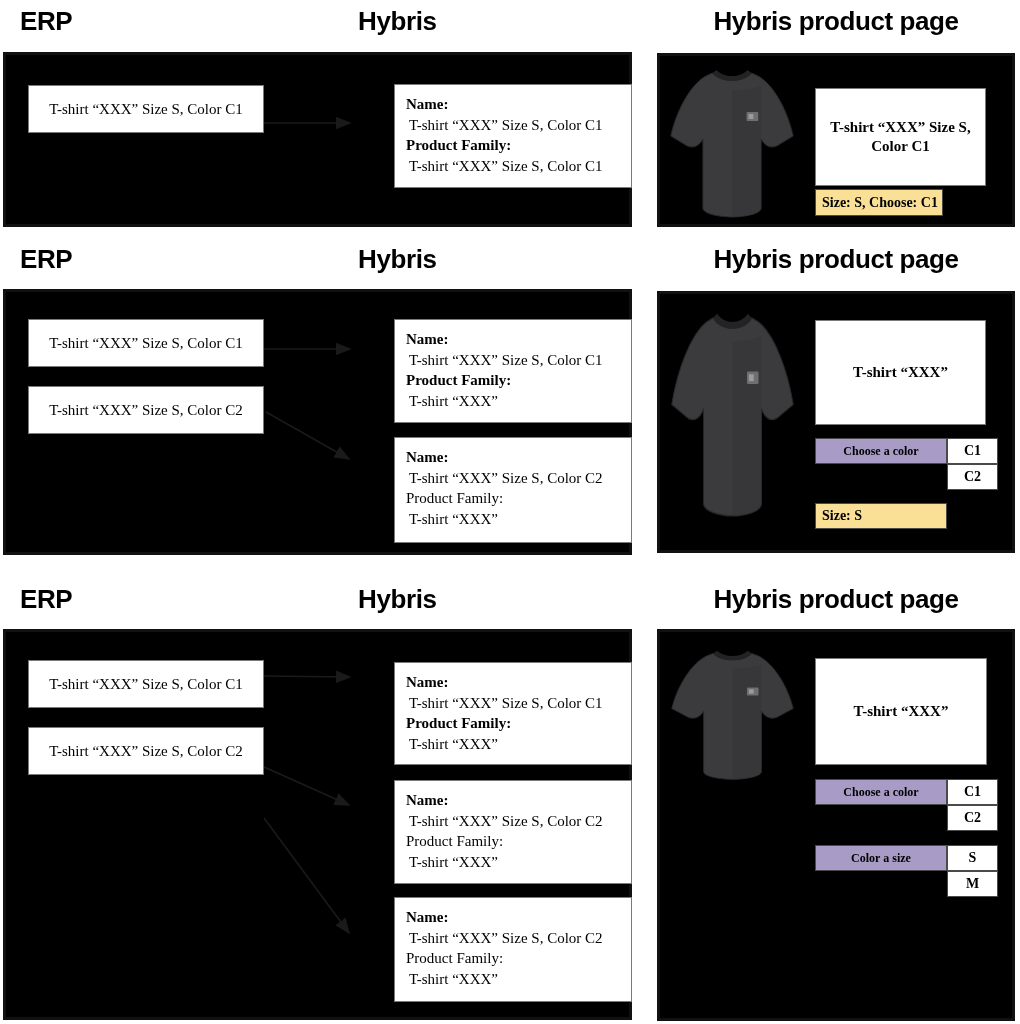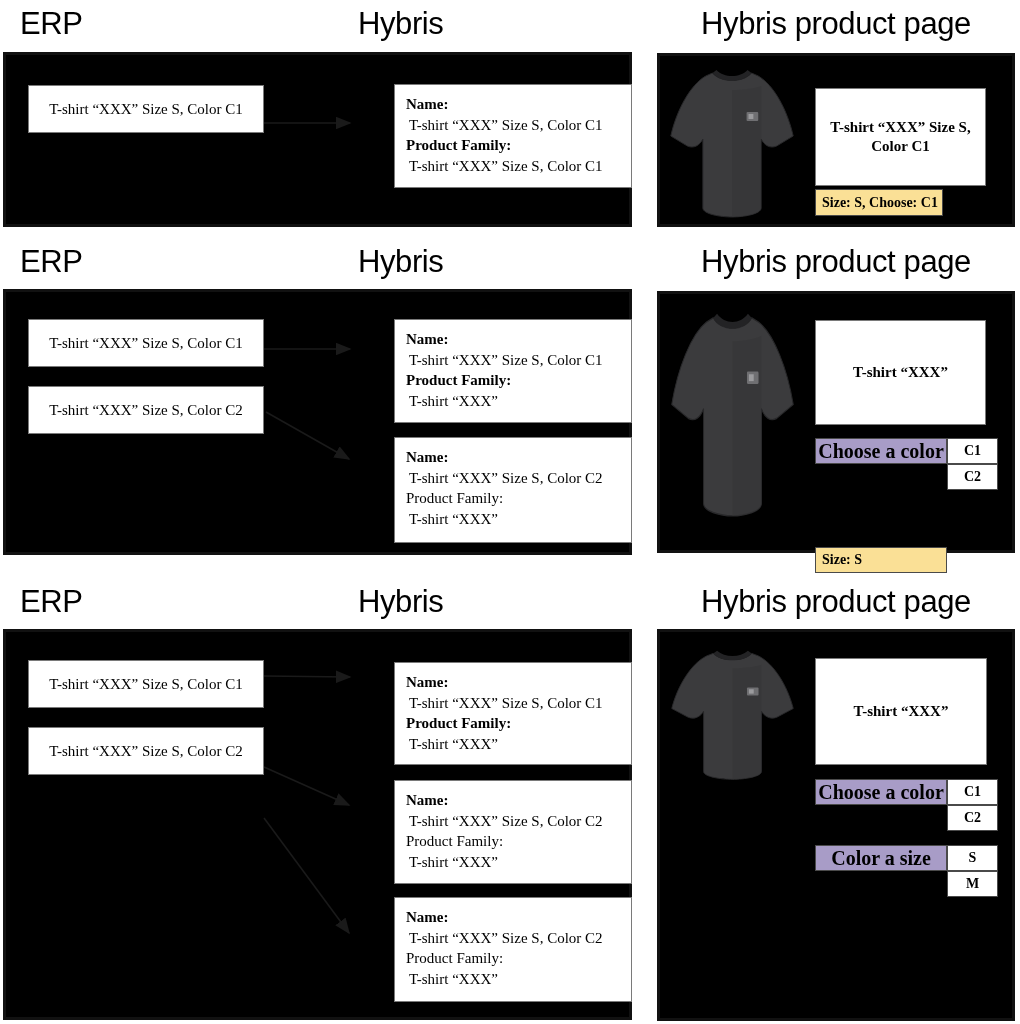--- a/index.html
+++ b/index.html
@@ -1,40 +1,40 @@
 <!DOCTYPE html>
 <html lang="en" style="--purple: #A89CC7; --yellow: #FAE096;"><head>
 <meta charset="utf-8">
 <style>
   :root { --purple:#A89CC7; --yellow:#FAE096; }
   * { margin:0; padding:0; box-sizing:border-box; }
   body { background:#fff; font-family:"Liberation Sans", sans-serif; color:#000; }
   .canvas { position:relative; width:1020px; height:1024px; background:#fff; overflow:hidden; }
 
-  .hdr { position:absolute; font-size:31px; font-weight:400; letter-spacing:-0.4px; white-space:nowrap; }
+  .hdr { position:absolute; font-size:26px; font-weight:700; letter-spacing:-0.4px; white-space:nowrap; }
   .hdr.center { text-align:center; }
 
   .panel { position:absolute; border:3px solid #111; background:#000000;font-family:Liberation Serif, serif; }
 
   .box { position:absolute; background:#fff; border:1.5px solid #7a7a7a; }
   .erp-box { display:flex; align-items:center; justify-content:center; font-size:15px; white-space:nowrap; }
   .hybris-box { padding:9px 8px 0 11px; font-size:15px; line-height:20.5px; white-space:nowrap;margin-left:39px; }
   .hybris-box .val { padding-left:3px; }
   .bold { font-weight:700; }
 
   .arrows { position:absolute; left:0; top:0; width:100%; height:100%; }
   .arrows line { stroke:#1a1a1a; stroke-width:1.6; }
 
   .tshirt { position:absolute; }
 
   .page-title-box { position:absolute; background:#fff; border:1.5px solid #7a7a7a;
     display:flex; align-items:center; justify-content:center; text-align:center;
     font-weight:700; font-size:15px; line-height:19px; padding:0 8px; }
   .chooser { position:absolute; background:var(--purple); border:1.5px solid #4a4a4a;
-    display:flex; align-items:center; justify-content:center; font-weight:700; font-size:20px; }
+    display:flex; align-items:center; justify-content:center; font-weight:700; font-size:12px; }
   .option { position:absolute; background:#fff; border:1.5px solid #4a4a4a;
     display:flex; align-items:center; justify-content:center; font-weight:700; font-size:14px;text-align:center; }
   .badge { position:absolute; background:var(--yellow); border:1.5px solid #4a4a4a;
     display:flex; align-items:center; font-weight:700; font-size:14px; padding-left:6px; white-space:nowrap; }
 </style>
 </head>
 <body>
 
 <svg width="0" height="0" style="position:absolute">
   <defs>
@@ -131,21 +131,21 @@
     </div>
     <div class="chooser" style="left:155px; top:144px; width:132px; height:26px;">
       <span>Choose a color</span>
     </div>
     <div class="option" style="left:287px; top:144px; width:51px; height:26px;">
       <span>C1</span>
     </div>
     <div class="option" style="left:287px; top:170px; width:51px; height:26px;">
       <span>C2</span>
     </div>
-    <div class="badge" style="left:155px; top:209px; width:132px; height:26px;margin-top:44px;">
+    <div class="badge" style="left:155px; top:209px; width:132px; height:26px;">
       <span>Size: S</span>
     </div>
   </div>
 
   <div class="hdr" style="left:20px; top:584px;">ERP</div>
   <div class="hdr" style="left:358px; top:584px;">Hybris</div>
   <div class="hdr center" style="left:657px; top:584px; width:358px;">Hybris product page</div>
 
   <div class="panel" style="left:3px; top:629px; width:629px; height:391px;">
     <svg class="arrows" viewBox="0 0 623 385" preserveAspectRatio="none">

